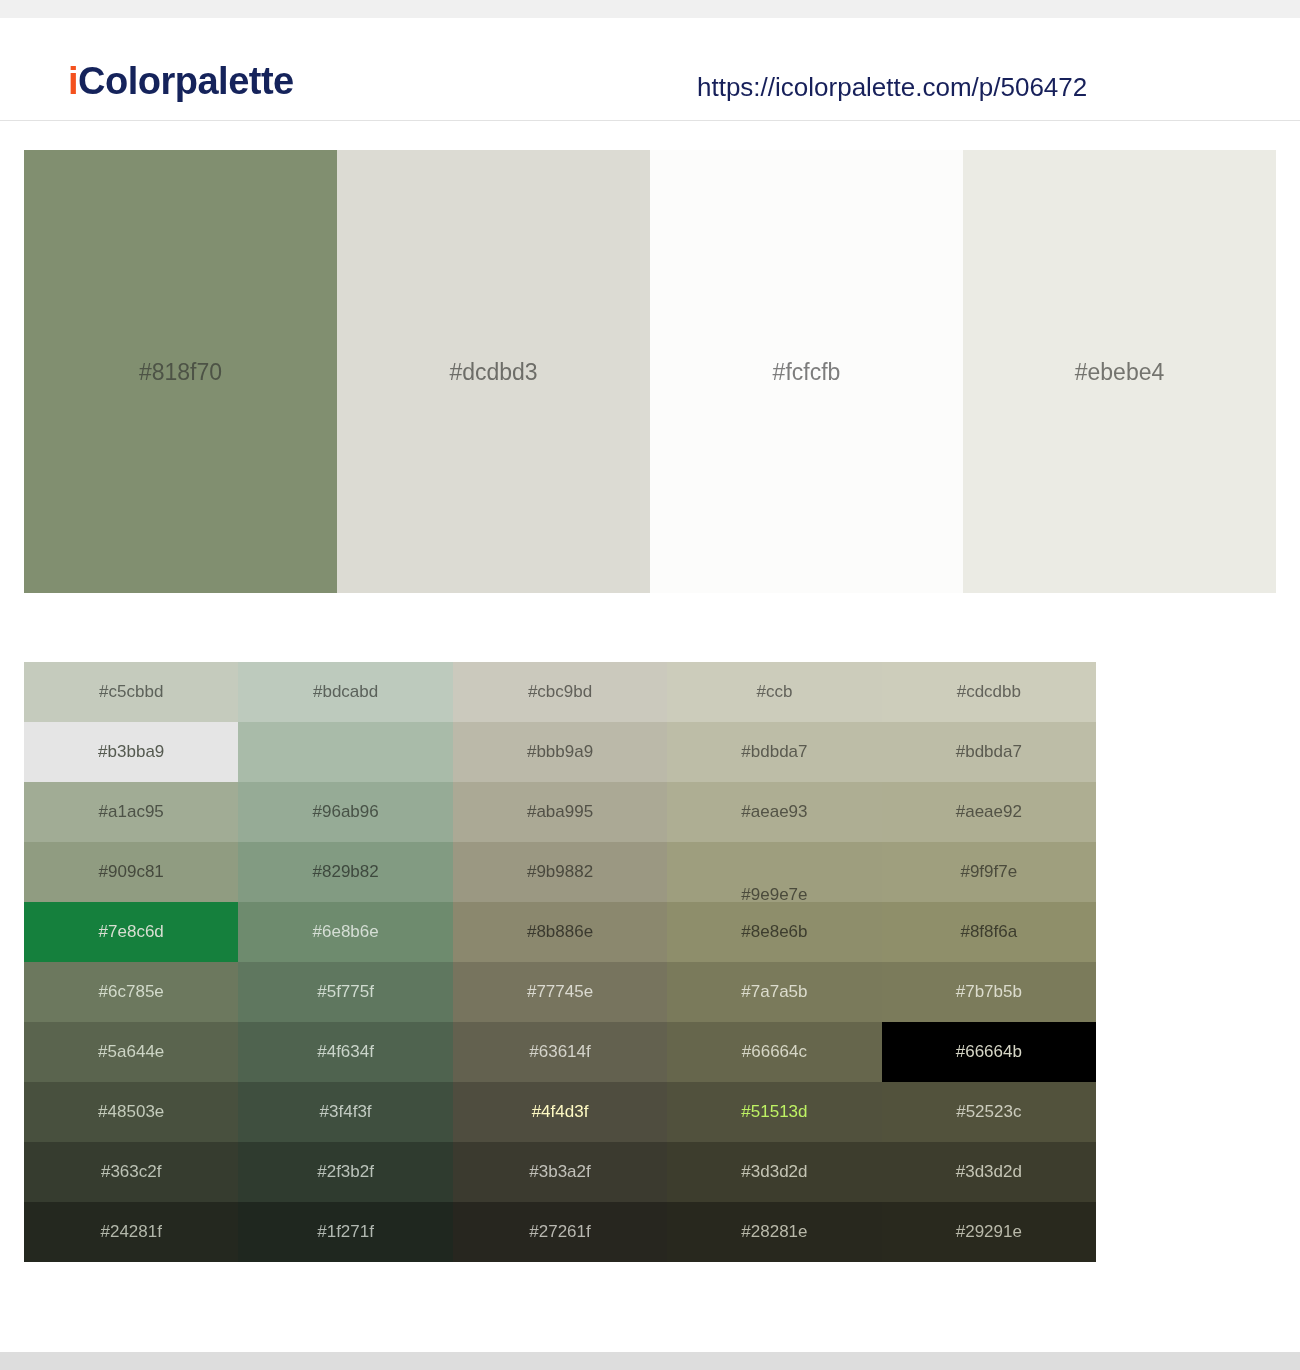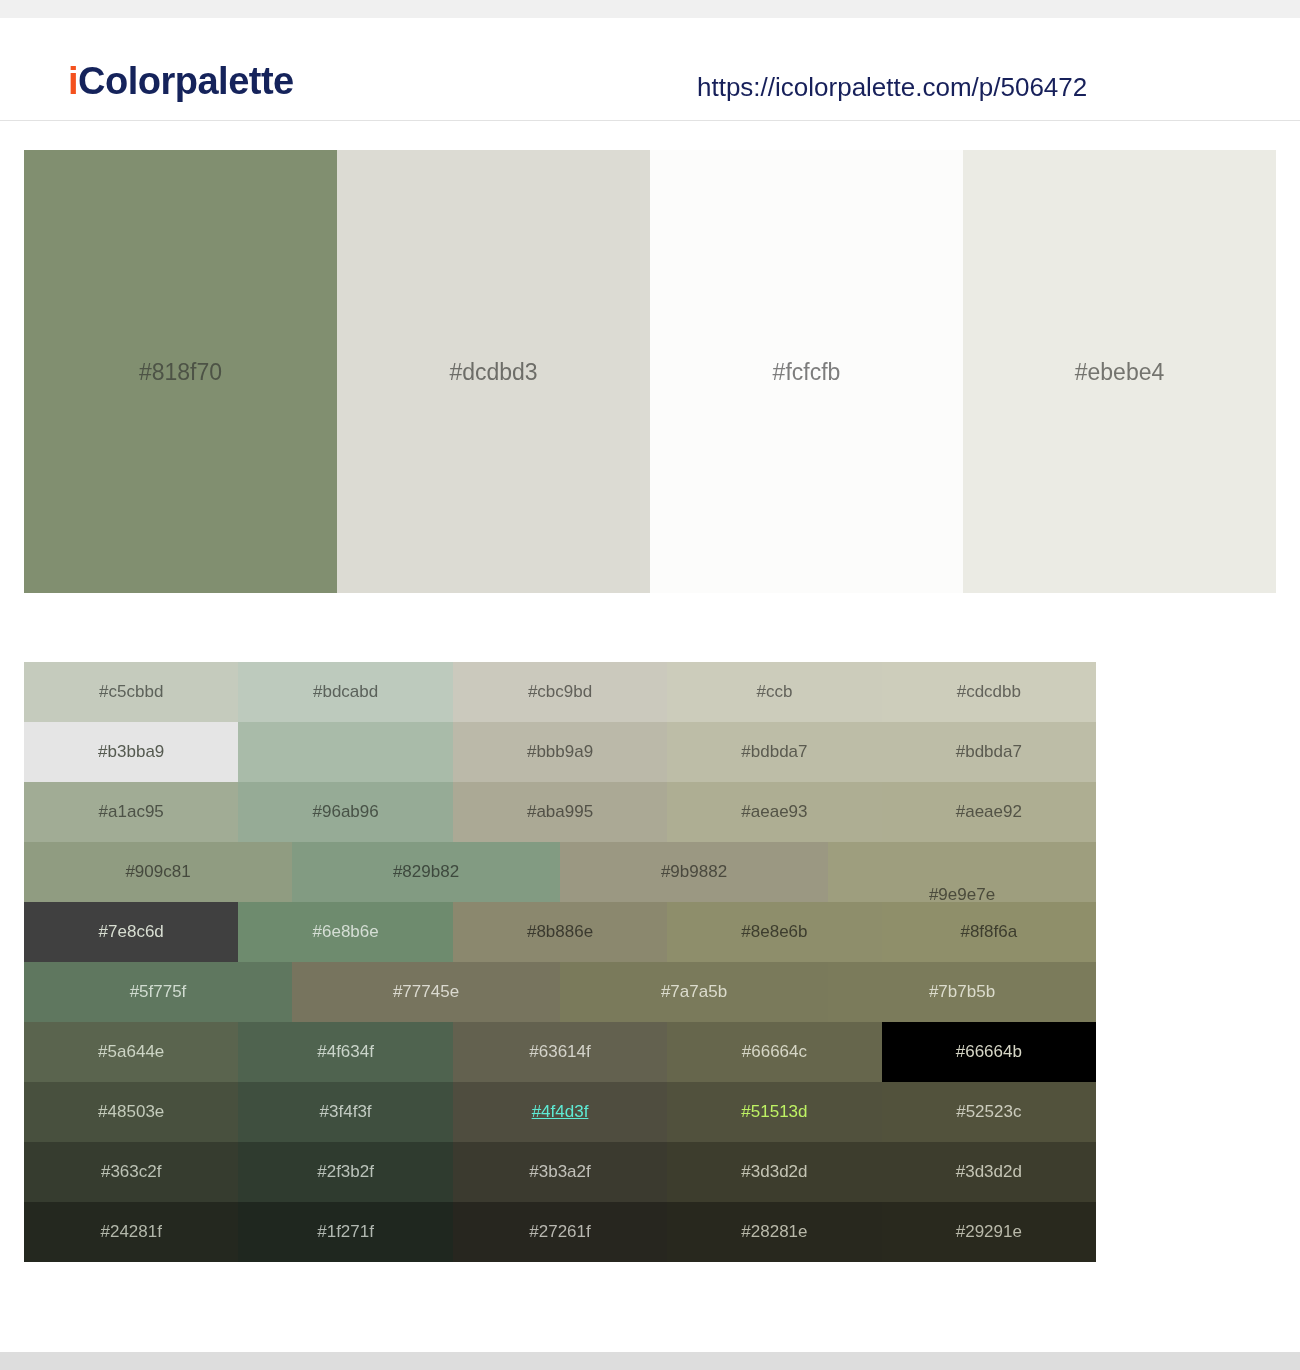--- a/index.html
+++ b/index.html
@@ -199,39 +199,45 @@
       </div>
       <div class="shade-cell" style="background: rgb(130, 155, 130);">
         <div class="shade-label" style="color: rgb(62, 73, 62);">#829b82</div>
       </div>
       <div class="shade-cell" style="background: rgb(155, 152, 130);">
         <div class="shade-label" style="color: rgb(74, 73, 62);">#9b9882</div>
       </div>
       <div class="shade-cell" style="background: rgb(158, 158, 126);">
         <div class="shade-label" style="color: rgb(75, 75, 60); margin-top: 23px;">#9e9e7e</div>
       </div>
-    </div>
-    <div class="shade-row">
-      <div class="shade-cell" style="background: #404040;">
+      <div class="shade-cell" style="background: rgb(159, 159, 126);">
+        <div class="shade-label" style="color: rgb(75, 75, 60);">#9f9f7e</div>
+      </div>
+    </div>
+    <div class="shade-row">
+      <div class="shade-cell" style="background: #15803d;">
         <div class="shade-label" style="color: rgb(216, 222, 210);">#7e8c6d</div>
       </div>
       <div class="shade-cell" style="background: rgb(110, 139, 110);">
         <div class="shade-label" style="color: rgb(213, 222, 213);">#6e8b6e</div>
       </div>
       <div class="shade-cell" style="background: rgb(139, 136, 110);">
         <div class="shade-label" style="color: rgb(59, 58, 47);">#8b886e</div>
       </div>
       <div class="shade-cell" style="background: rgb(142, 142, 107);">
         <div class="shade-label" style="color: rgb(61, 61, 46);">#8e8e6b</div>
       </div>
       <div class="shade-cell" style="background: rgb(143, 143, 106);">
         <div class="shade-label" style="color: rgb(61, 61, 46);">#8f8f6a</div>
       </div>
     </div>
     <div class="shade-row">
+      <div class="shade-cell" style="background: rgb(108, 120, 94);">
+        <div class="shade-label" style="color: rgb(211, 219, 203);">#6c785e</div>
+      </div>
       <div class="shade-cell" style="background: rgb(95, 119, 95);">
         <div class="shade-label" style="color: rgb(208, 219, 208);">#5f775f</div>
       </div>
       <div class="shade-cell" style="background: rgb(119, 116, 94);">
         <div class="shade-label" style="color: rgb(219, 218, 208);">#77745e</div>
       </div>
       <div class="shade-cell" style="background: rgb(122, 122, 91);">
         <div class="shade-label" style="color: rgb(220, 220, 205);">#7a7a5b</div>
       </div>
       <div class="shade-cell" style="background: rgb(123, 123, 91);">
@@ -256,21 +262,21 @@
       </div>
     </div>
     <div class="shade-row">
       <div class="shade-cell" style="background: rgb(72, 80, 62);">
         <div class="shade-label" style="color: rgb(196, 203, 187);">#48503e</div>
       </div>
       <div class="shade-cell" style="background: rgb(63, 79, 63);">
         <div class="shade-label" style="color: rgb(194, 203, 194);">#3f4f3f</div>
       </div>
       <div class="shade-cell" style="background: rgb(79, 77, 63);">
-        <div class="shade-label" style="color: #5eead4; text-decoration: underline;">#4f4d3f</div>
+        <div class="shade-label" style="color: #fef9c3;">#4f4d3f</div>
       </div>
       <div class="shade-cell" style="background: rgb(81, 81, 61);">
         <div class="shade-label" style="color: #bef264;">#51513d</div>
       </div>
       <div class="shade-cell" style="background: rgb(82, 82, 60);">
         <div class="shade-label" style="color: rgb(204, 204, 189);">#52523c</div>
       </div>
     </div>
     <div class="shade-row">
       <div class="shade-cell" style="background: rgb(54, 60, 47);">

